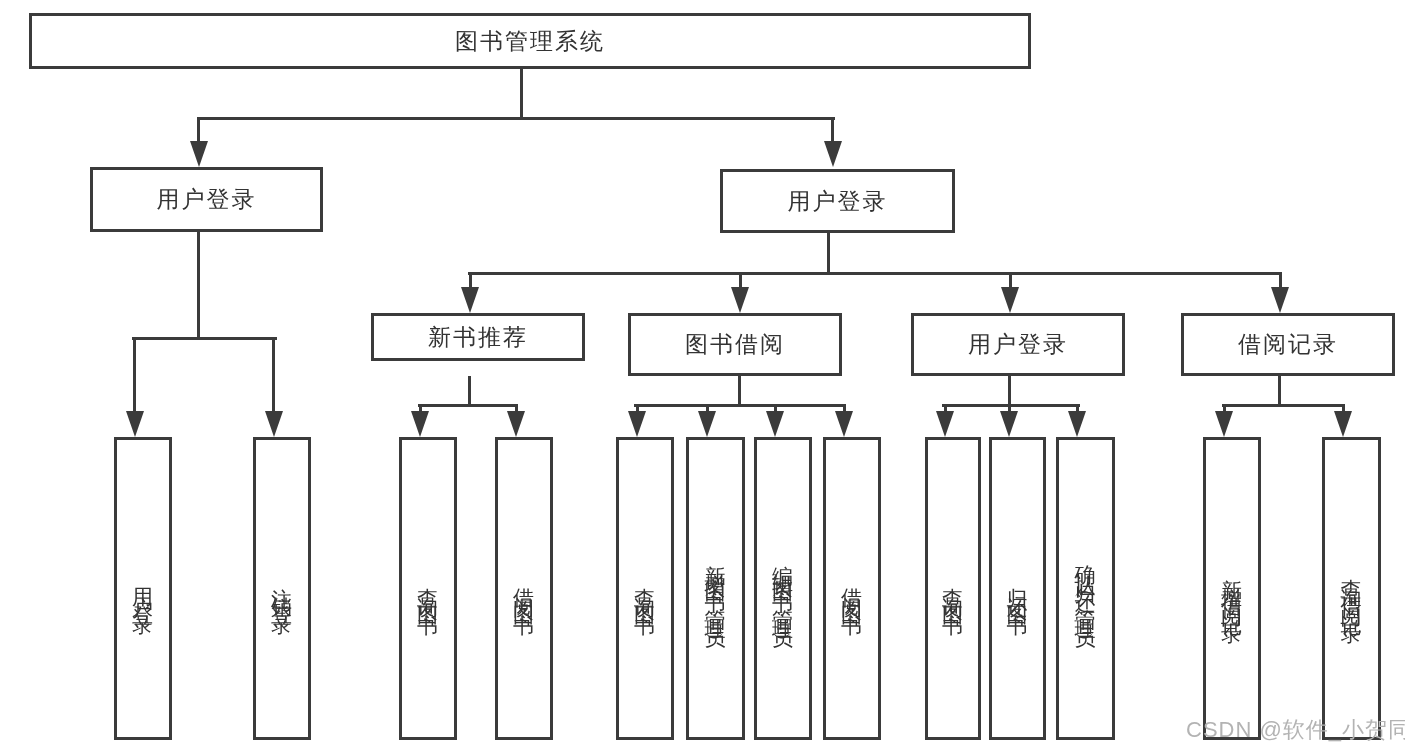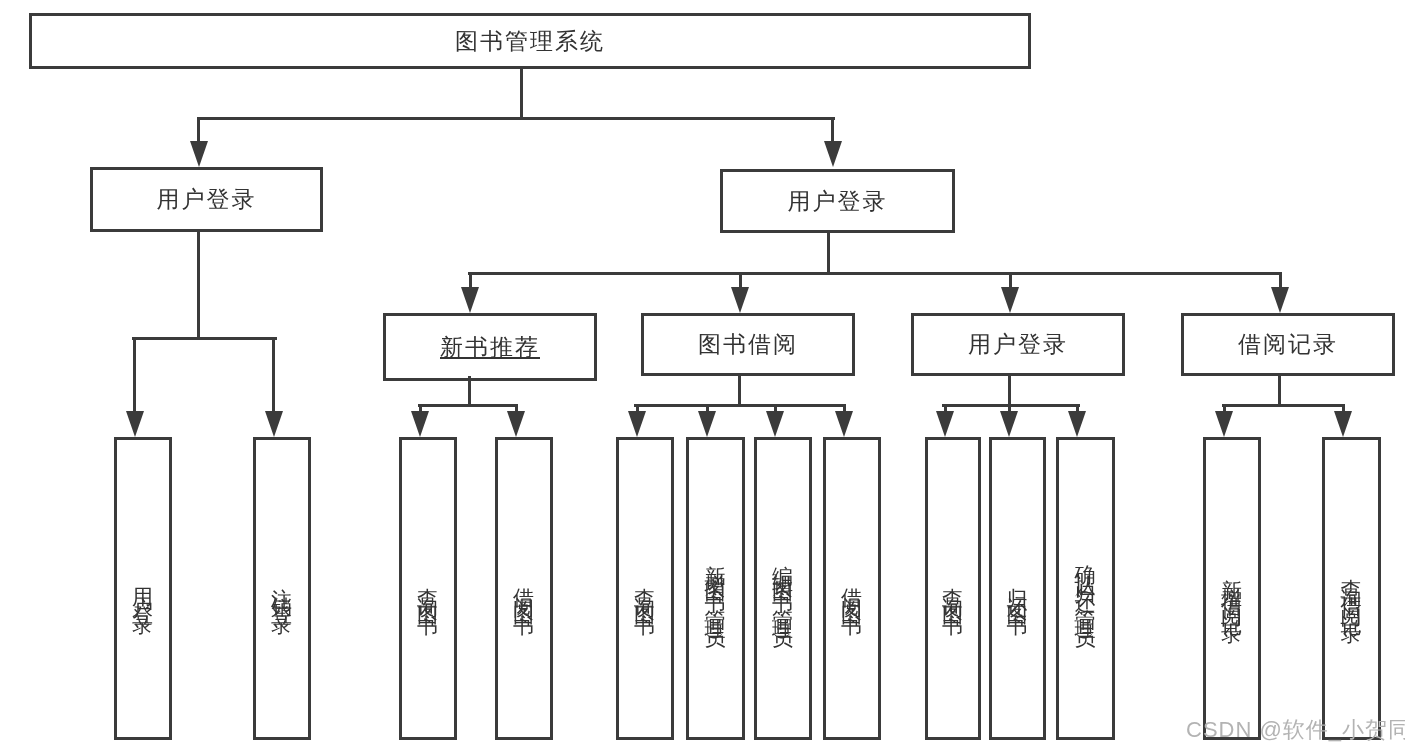--- a/index.html
+++ b/index.html
@@ -76,22 +76,22 @@
   <div class="line" style="left:468px; top:272px; width:814px; height:3px;"></div>
   <div class="line" style="left:469px; top:272px; width:3px; height:17px;"></div>
   <div class="line" style="left:739px; top:272px; width:3px; height:17px;"></div>
   <div class="line" style="left:1009px; top:272px; width:3px; height:17px;"></div>
   <div class="line" style="left:1279px; top:272px; width:3px; height:17px;"></div>
   <div class="arrow" style="left:461px; top:287px;"></div>
   <div class="arrow" style="left:731px; top:287px;"></div>
   <div class="arrow" style="left:1001px; top:287px;"></div>
   <div class="arrow" style="left:1271px; top:287px;"></div>
 
-  <div class="box hbox" style="left:375px; top:313px; width:214px; height:68px;text-decoration:underline;">新书推荐</div>
-  <div class="box hbox" style="left:633px; top:313px; width:214px; height:63px;text-align:center;">图书借阅</div>
+  <div class="box hbox" style="left:363px; top:313px; width:214px; height:48px;">新书推荐</div>
+  <div class="box hbox" style="left:620px; top:313px; width:214px; height:63px;text-align:center;">图书借阅</div>
   <div class="box hbox" style="left:903px; top:313px; width:214px; height:63px;">用户登录</div>
   <div class="box hbox" style="left:1173px; top:313px; width:214px; height:63px;">借阅记录</div>
 
   <div class="line" style="left:468px; top:376px; width:3px; height:30px;"></div>
   <div class="line" style="left:738px; top:376px; width:3px; height:30px;"></div>
   <div class="line" style="left:1008px; top:376px; width:3px; height:30px;"></div>
   <div class="line" style="left:1278px; top:376px; width:3px; height:30px;"></div>
 
   <div class="line" style="left:418px; top:404px; width:100px; height:3px;"></div>
   <div class="line" style="left:634px; top:404px; width:212px; height:3px;"></div>

